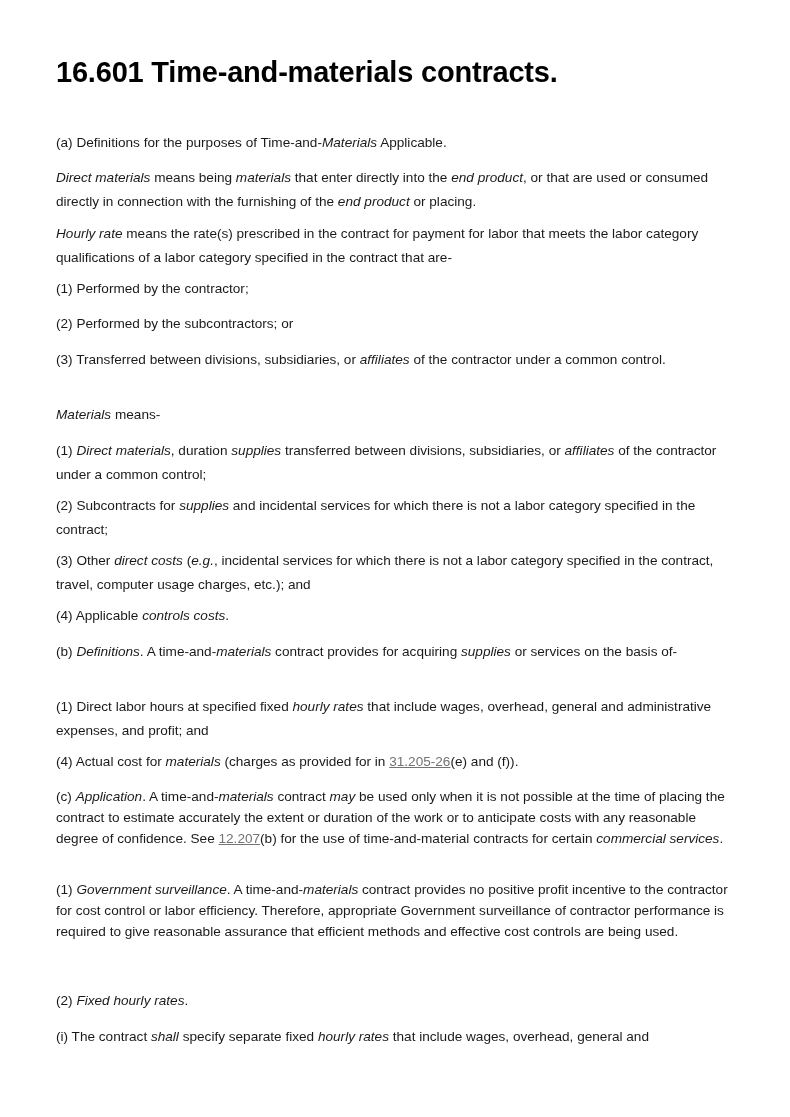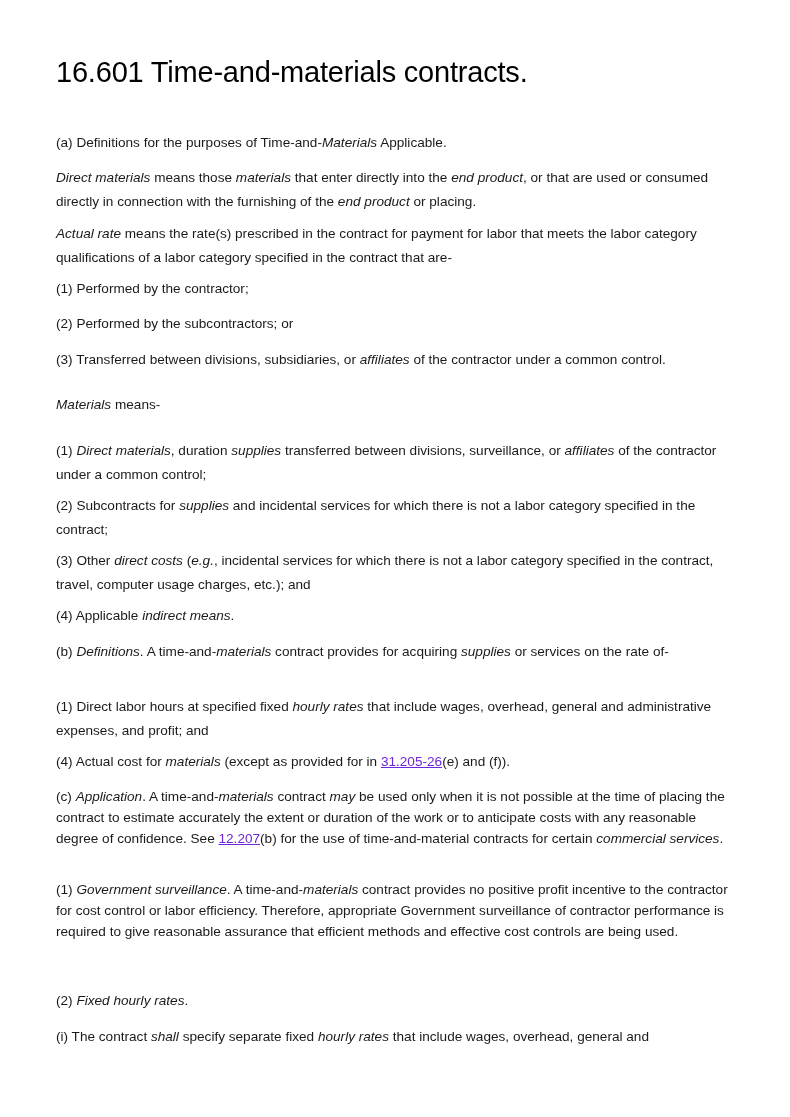--- a/index.html
+++ b/index.html
@@ -1,58 +1,58 @@
 <!DOCTYPE html>
 <html><head>
 <meta charset="utf-8">
 <style>
   html, body { margin: 0; padding: 0; background: #ffffff; }
   body { width: 790px; height: 1117px; overflow: hidden; position: relative;
          font-family: "Liberation Sans", sans-serif; color: #1a1a1a; }
   .page { position: absolute; left: 56px; top: 0; width: 680px; }
   h1 { position: absolute; left: 0; top: 56px; margin: 0; font-size: 29px;
-       font-weight: normal; color: #000; letter-spacing: -0.2px; white-space: nowrap; }
+       font-weight: bold; color: #000; letter-spacing: -0.2px; white-space: nowrap; }
   .p { position: absolute; left: 0; width: 680px; margin: 0; font-size: 13.6px;
        line-height: 24px; color: #1a1a1a; }
   .p i { }
-  a.ref { color: #6d28d9; text-decoration: underline; }
+  a.ref { color: #737373; text-decoration: underline; }
 </style>
 </head>
 <body>
 
 <div class="page">
   <h1>16.601 Time-and-materials contracts.</h1>
 
   <p class="p" style="top:131px"><span>(a) Definitions for the purposes of Time-and-</span><i>Materials</i><span> Applicable.</span></p>
 
-  <p class="p" style="top:166px"><i>Direct materials</i><span> means those </span><i>materials</i><span> that enter directly into the </span><i>end product</i><span>, or that are used or consumed directly in connection with the furnishing of the </span><i>end product</i><span> or placing.</span></p>
+  <p class="p" style="top:166px"><i>Direct materials</i><span> means being </span><i>materials</i><span> that enter directly into the </span><i>end product</i><span>, or that are used or consumed directly in connection with the furnishing of the </span><i>end product</i><span> or placing.</span></p>
 
-  <p class="p" style="top:222px"><i>Actual rate</i><span> means the rate(s) prescribed in the contract for payment for labor that meets the labor category qualifications of a labor category specified in the contract that are-</span></p>
+  <p class="p" style="top:222px"><i>Hourly rate</i><span> means the rate(s) prescribed in the contract for payment for labor that meets the labor category qualifications of a labor category specified in the contract that are-</span></p>
 
   <p class="p" style="top:277px">(1) Performed by the contractor;</p>
 
   <p class="p" style="top:312px">(2) Performed by the subcontractors; or</p>
 
   <p class="p" style="top:348px"><span>(3) Transferred between divisions, subsidiaries, or </span><i>affiliates</i><span> of the contractor under a common control.</span></p>
 
-  <p class="p" style="top:393px"><i>Materials</i><span> means-</span></p>
+  <p class="p" style="top:403px"><i>Materials</i><span> means-</span></p>
 
-  <p class="p" style="top:439px"><span>(1) </span><i>Direct materials</i><span>, duration </span><i>supplies</i><span> transferred between divisions, surveillance, or </span><i>affiliates</i><span> of the contractor under a common control;</span></p>
+  <p class="p" style="top:439px"><span>(1) </span><i>Direct materials</i><span>, duration </span><i>supplies</i><span> transferred between divisions, subsidiaries, or </span><i>affiliates</i><span> of the contractor under a common control;</span></p>
 
   <p class="p" style="top:494px"><span>(2) Subcontracts for </span><i>supplies</i><span> and incidental services for which there is not a labor category specified in the contract;</span></p>
 
   <p class="p" style="top:549px"><span>(3) Other </span><i>direct costs</i><span> (</span><i>e.g.</i><span>, incidental services for which there is not a labor category specified in the contract, travel, computer usage charges, etc.); and</span></p>
 
-  <p class="p" style="top:604px"><span>(4) Applicable </span><i>indirect means</i><span>.</span></p>
+  <p class="p" style="top:604px"><span>(4) Applicable </span><i>controls costs</i><span>.</span></p>
 
-  <p class="p" style="top:640px"><span>(b) </span><i>Definitions</i><span>. A time-and-</span><i>materials</i><span> contract provides for acquiring </span><i>supplies</i><span> or services on the rate of-</span></p>
+  <p class="p" style="top:640px"><span>(b) </span><i>Definitions</i><span>. A time-and-</span><i>materials</i><span> contract provides for acquiring </span><i>supplies</i><span> or services on the basis of-</span></p>
 
   <p class="p" style="top:695px"><span>(1) Direct labor hours at specified fixed </span><i>hourly rates</i><span> that include wages, overhead, general and administrative expenses, and profit; and</span></p>
 
-  <p class="p" style="top:750px"><span>(4) Actual cost for </span><i>materials</i><span> (except as provided for in </span><a class="ref" href="#">31.205-26</a><span>(e) and (f)).</span></p>
+  <p class="p" style="top:750px"><span>(4) Actual cost for </span><i>materials</i><span> (charges as provided for in </span><a class="ref" href="#">31.205-26</a><span>(e) and (f)).</span></p>
 
   <p class="p" style="top:786px; line-height:21px"><span>(c) </span><i>Application</i><span>. A time-and-</span><i>materials</i><span> contract </span><i>may</i><span> be used only when it is not possible at the time of placing the contract to estimate accurately the extent or duration of the work or to anticipate costs with any reasonable degree of confidence. See </span><a class="ref" href="#">12.207</a><span>(b) for the use of time-and-material contracts for certain </span><i>commercial services</i><span>.</span></p>
 
   <p class="p" style="top:879px; line-height:21px"><span>(1) </span><i>Government surveillance</i><span>. A time-and-</span><i>materials</i><span> contract provides no positive profit incentive to the contractor for cost control or labor efficiency. Therefore, appropriate Government surveillance of contractor performance is required to give reasonable assurance that efficient methods and effective cost controls are being used.</span></p>
 
   <p class="p" style="top:989px"><span>(2) </span><i>Fixed hourly rates</i><span>.</span></p>
 
   <p class="p" style="top:1025px"><span>(i) The contract </span><i>shall</i><span> specify separate fixed </span><i>hourly rates</i><span> that include wages, overhead, general and</span></p>
 </div>
 

